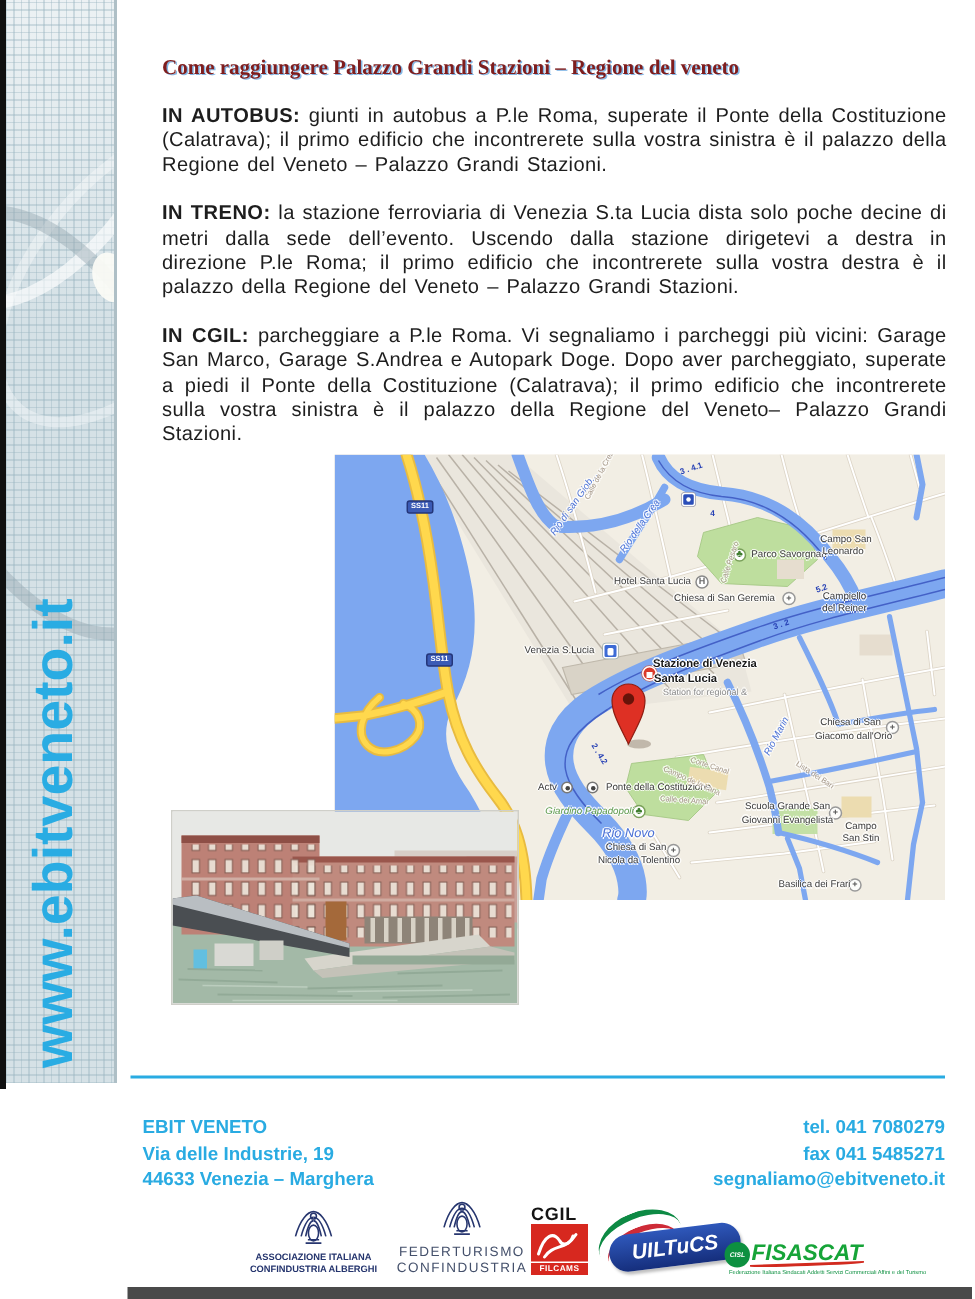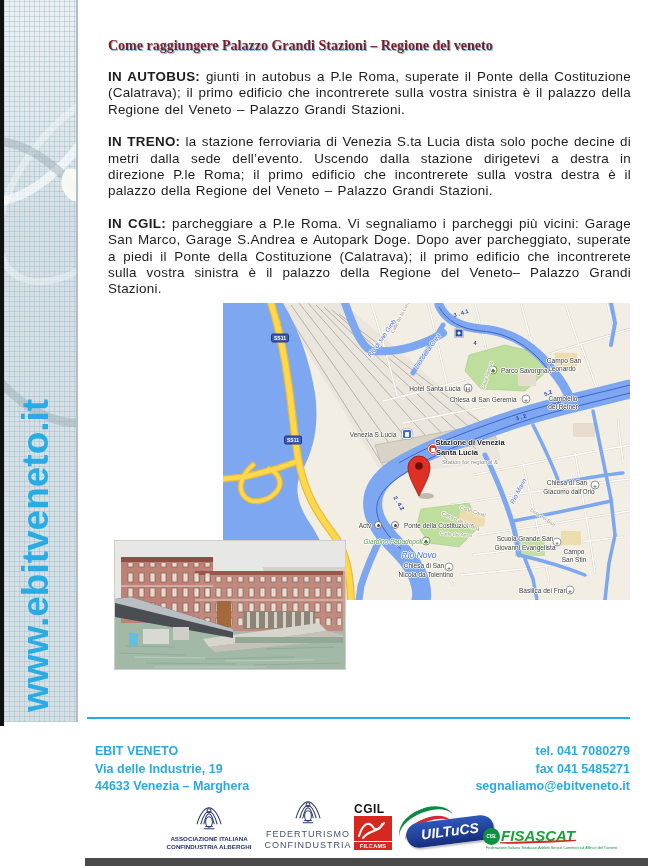--- a/index.html
+++ b/index.html
@@ -87,21 +87,21 @@
   .logo-uil{width:100px;height:44px;}
   .uil-flag{position:absolute;left:0px;top:2px;width:58px;height:34px;border-radius:50%;
             border-top:4px solid #0d8a44;transform:rotate(-22deg);}
   .uil-flag:before{content:"";position:absolute;left:2px;right:2px;top:3px;height:30px;border-radius:50%;border-top:4px solid #ffffff;}
   .uil-flag:after{content:"";position:absolute;left:4px;right:4px;top:6px;height:26px;border-radius:50%;border-top:4px solid #ce2b37;}
   .uil-pill{position:absolute;left:8px;top:13px;width:88px;height:25px;border-radius:13px;
             background:linear-gradient(180deg,#2f58bb,#152e7c);transform:rotate(-7deg);
             color:#fff;font-weight:bold;font-style:italic;font-size:14px;line-height:25px;text-align:center;
             box-shadow:1px 2px 2px rgba(0,0,0,.25);}
   .logo-fis{width:86px;}
-  .fis-row{display:flex;align-items:center;justify-content:center;gap:1px;}
+  .fis-row{display:flex;justify-content:center;gap:1px;}
   .cisl-circle{display:inline-block;width:17px;height:17px;border-radius:50%;background:#0d9040;
                color:#fff;font:italic bold 4.5px/17px "Liberation Sans",sans-serif;text-align:center;flex:0 0 auto;}
   .fis-word{position:relative;color:#16a438;font-style:italic;font-weight:bold;font-size:15px;line-height:16px;}
   .fis-word:after{content:"";position:absolute;left:-1px;right:-1px;bottom:1px;height:2px;background:#d22a1f;
                   border-radius:0 0 50% 50%;transform:rotate(-2deg);}
   .fis-sub{font-size:3.8px;color:#0d9040;margin-top:1.5px;white-space:nowrap;}
 
   .bottom-bar{position:absolute;left:85px;top:858px;width:563px;height:8px;background:#4a4a4a;}
 </style>
 </head>

